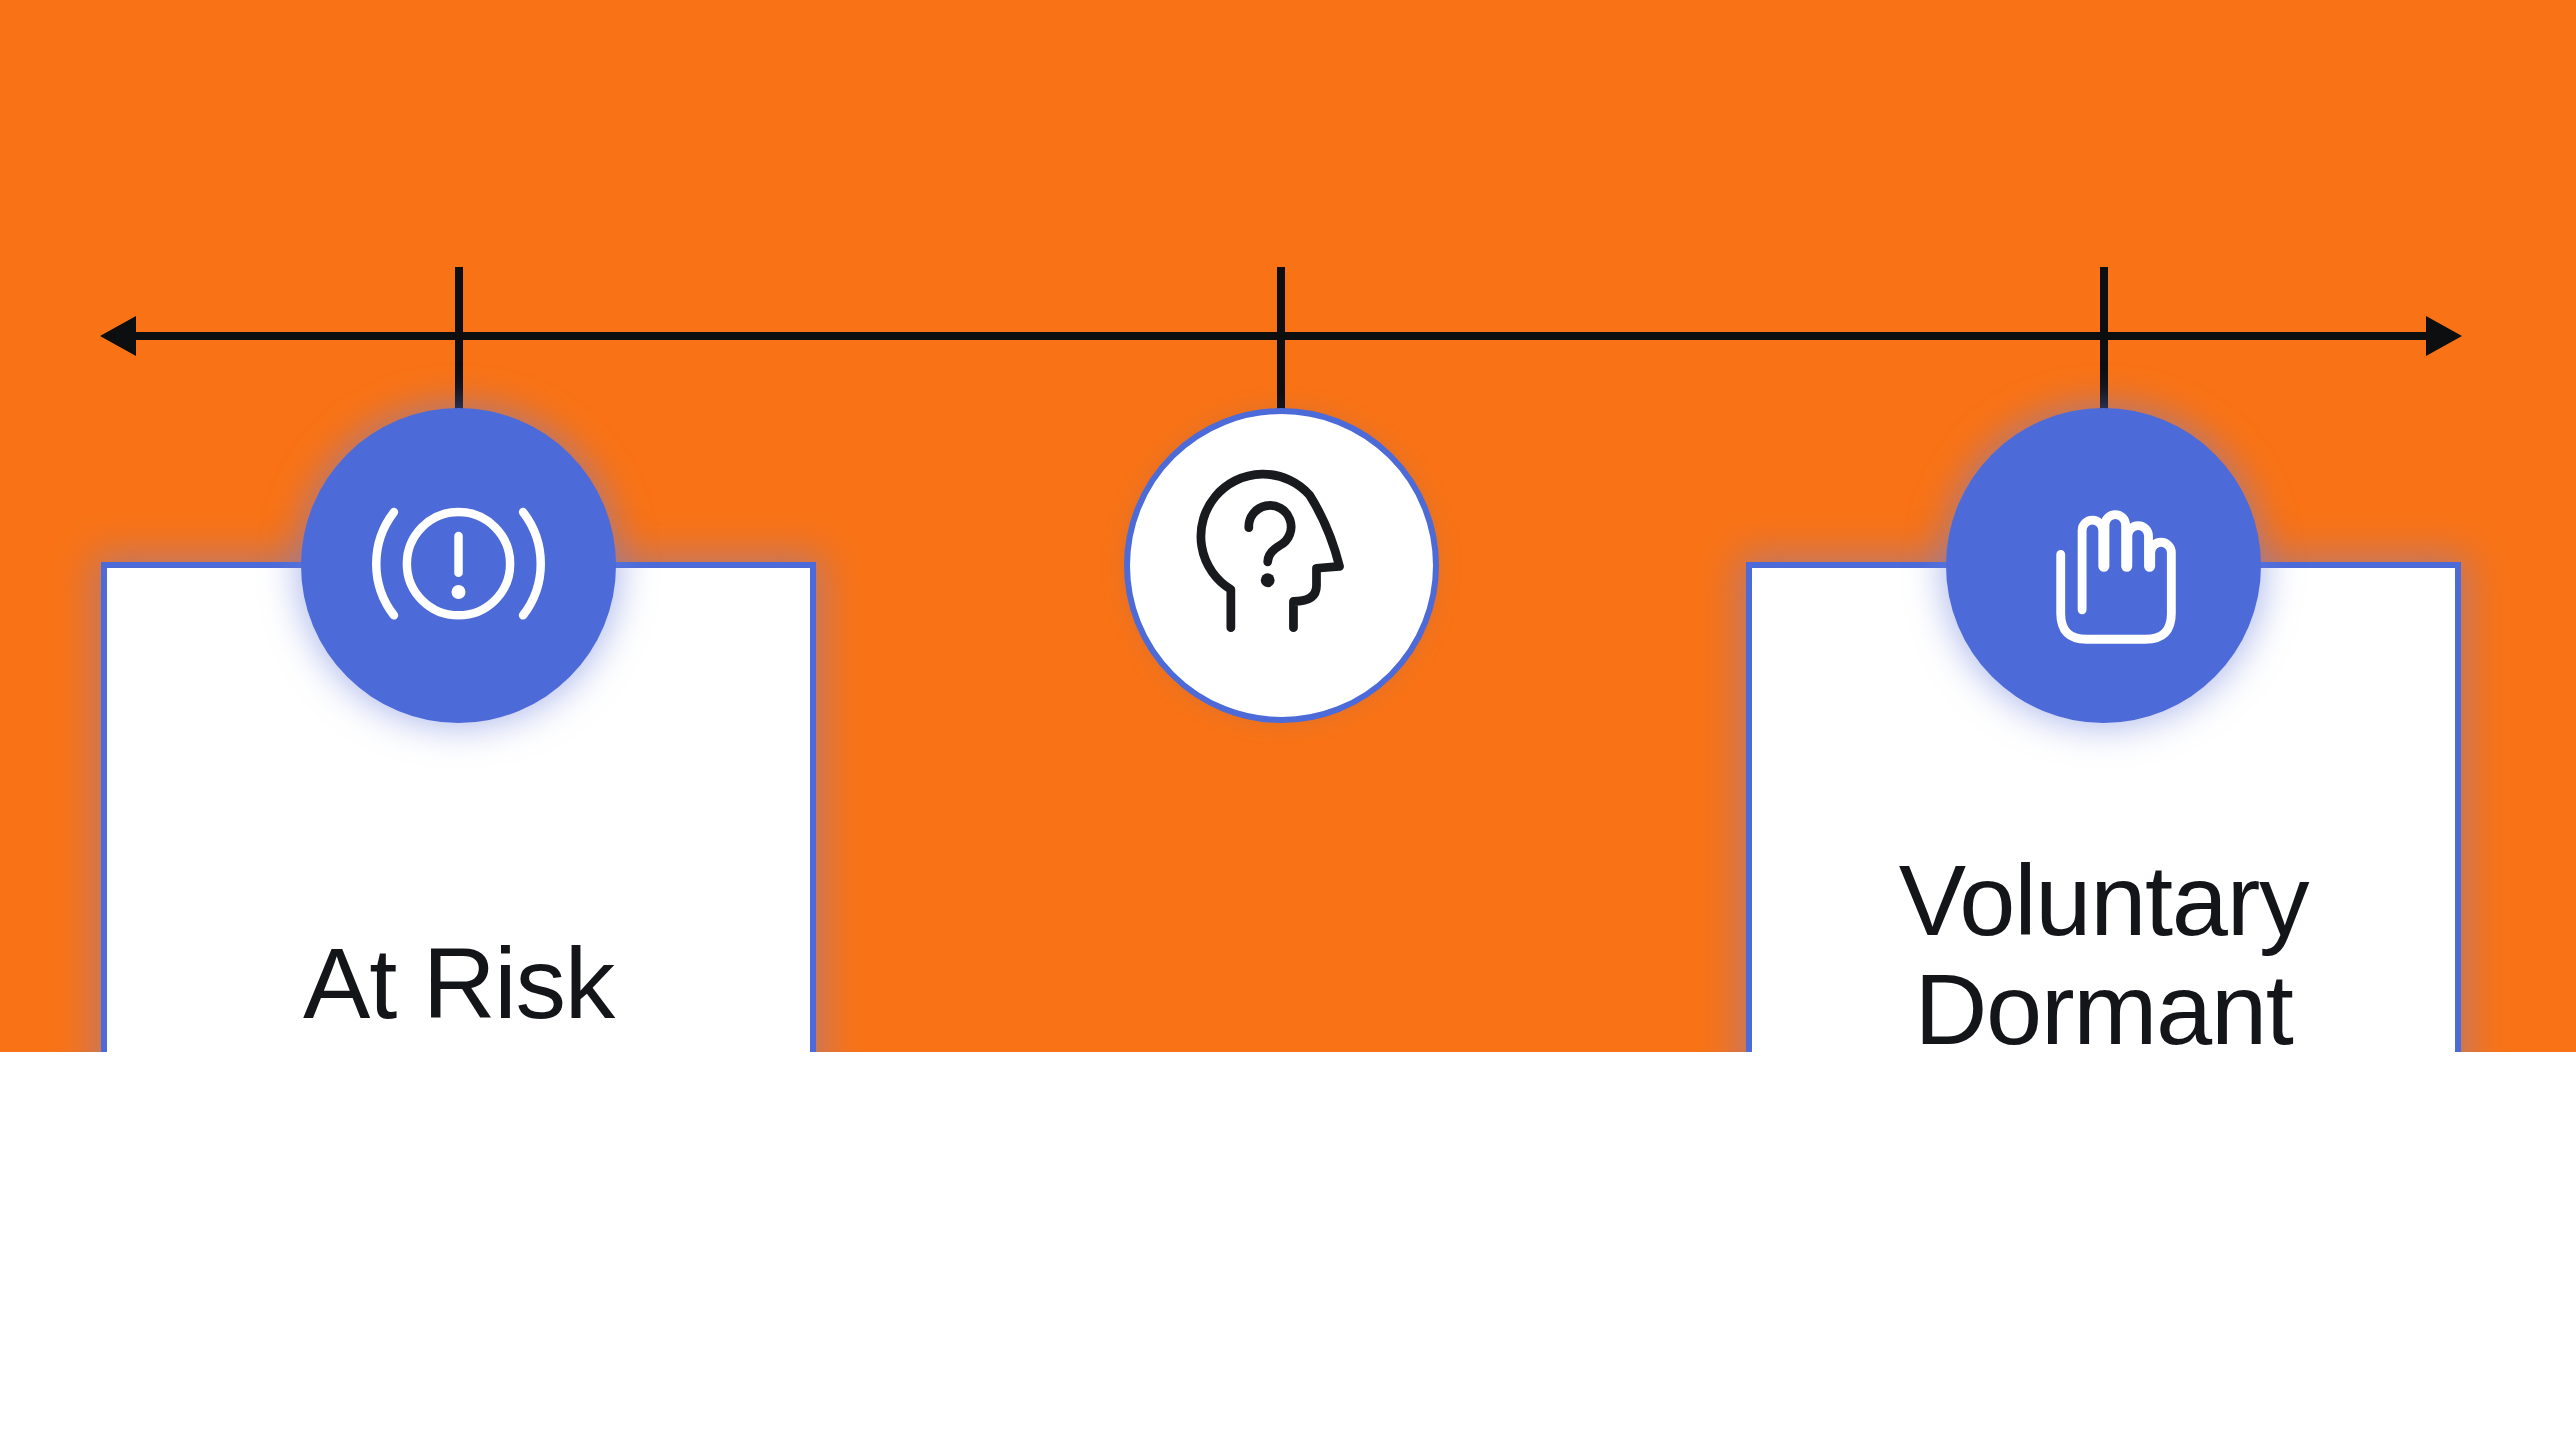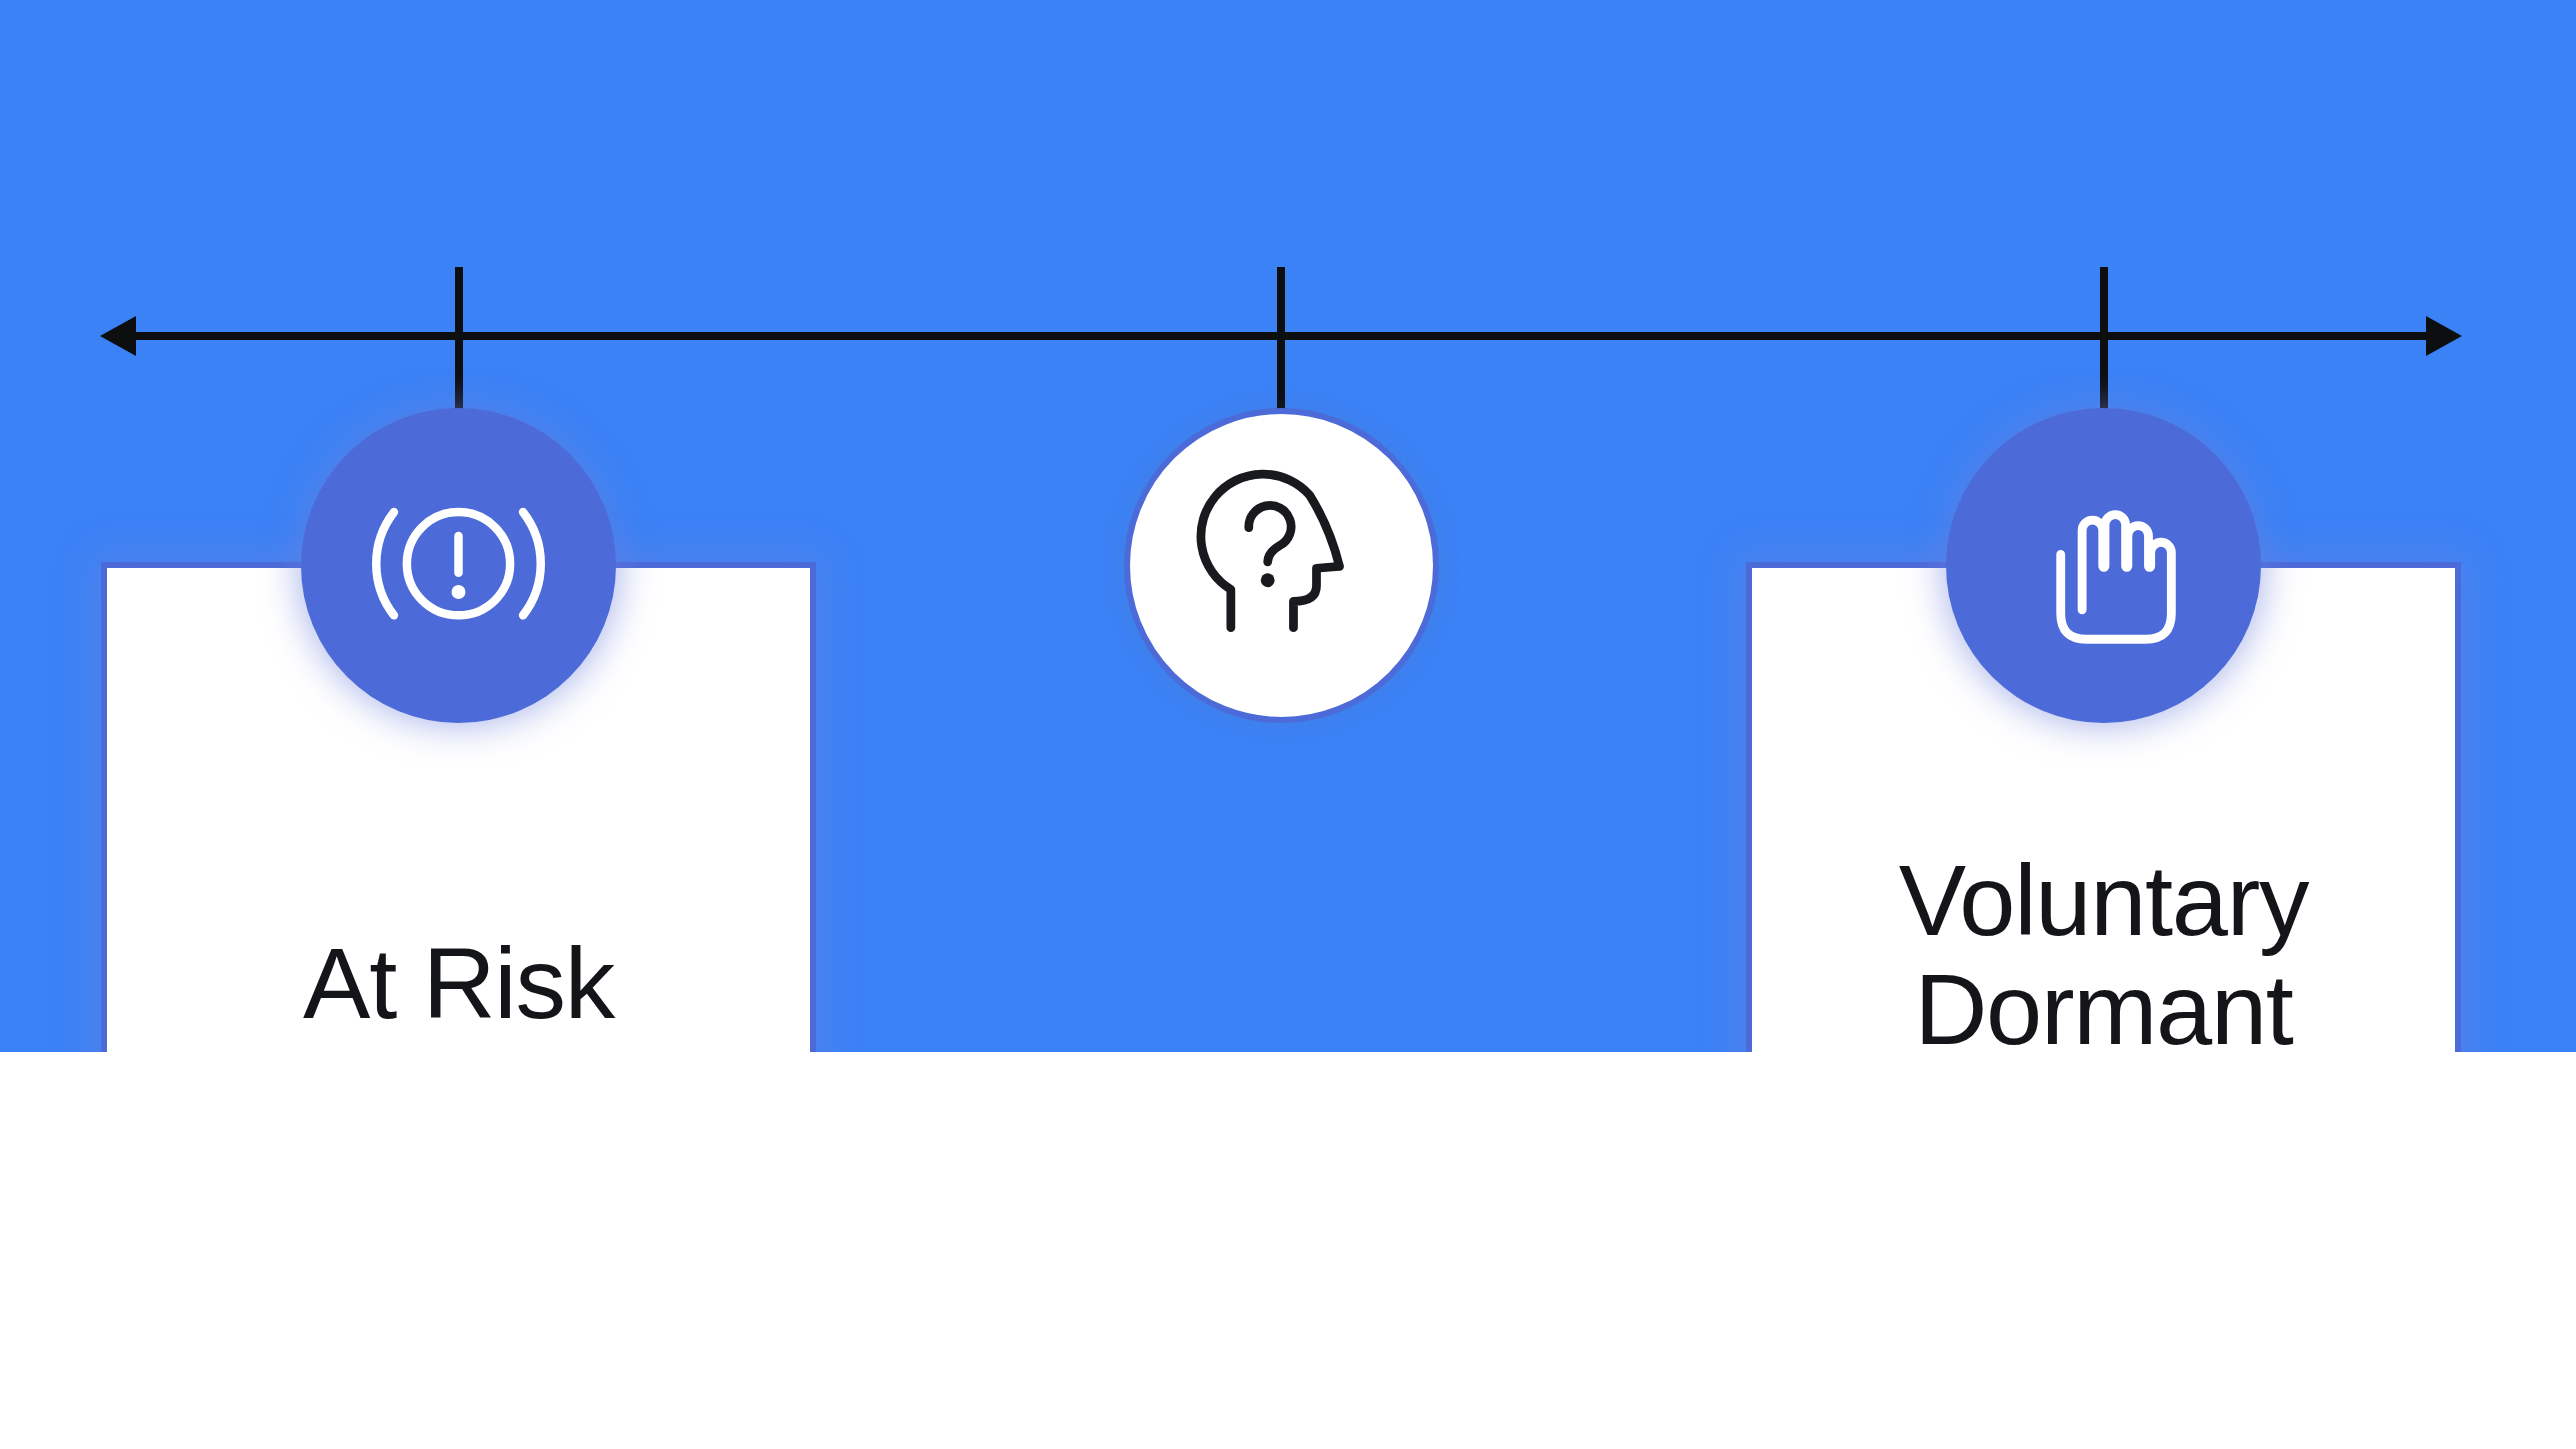--- a/index.html
+++ b/index.html
@@ -1,20 +1,20 @@
 <!DOCTYPE html>
 <html style="font-size:10.7px"><head>
 <meta charset="utf-8">
 <style>
   html, body { margin: 0; padding: 0; }
   .canvas {
     position: relative;
     width: 2576px;
     height: 1052px;
-    background: #3b82f6;
+    background: #f97316;
     overflow: hidden;
     font-family: "Liberation Sans", "DejaVu Sans", sans-serif;
   }
 
   
   .axis-bar {
     position: absolute;
     left: 127px; top: 332px;
     width: 2305px; height: 8px;
     background: #0d0e10;

